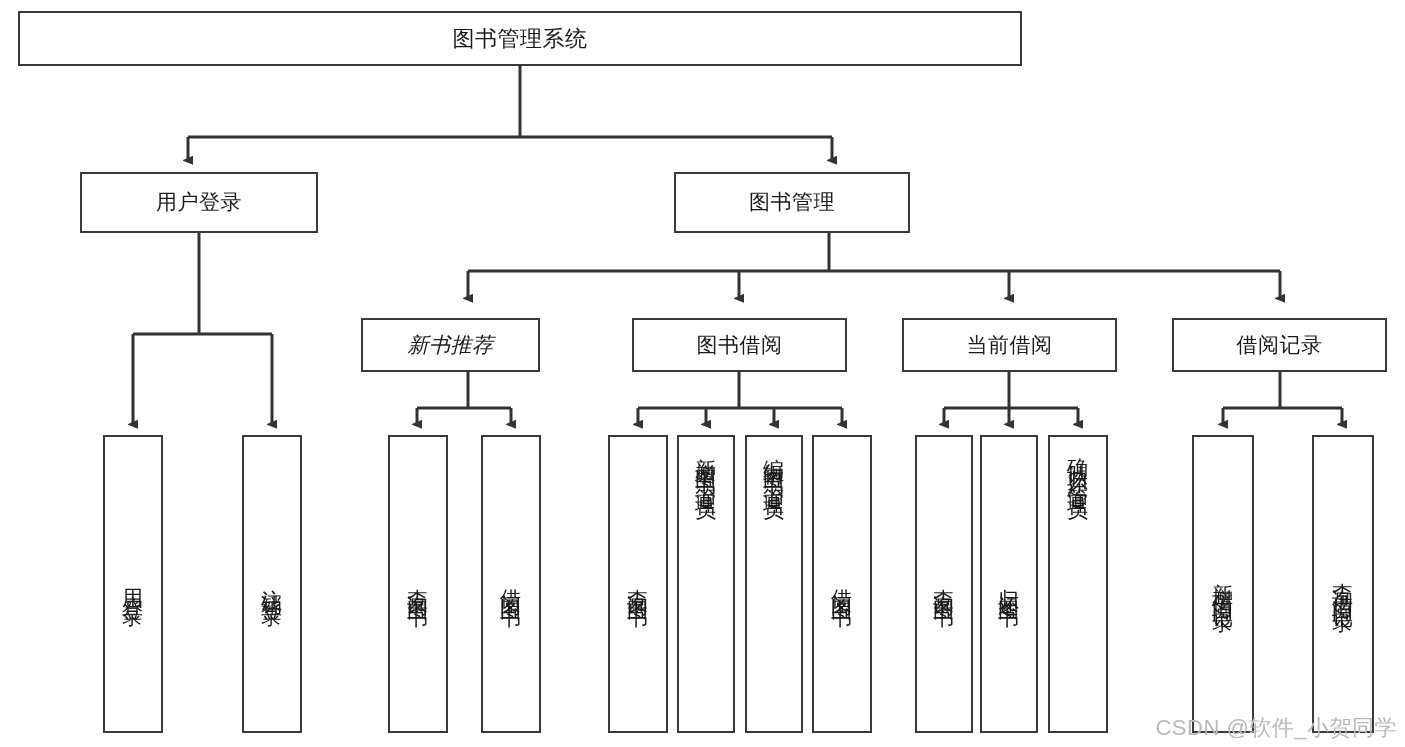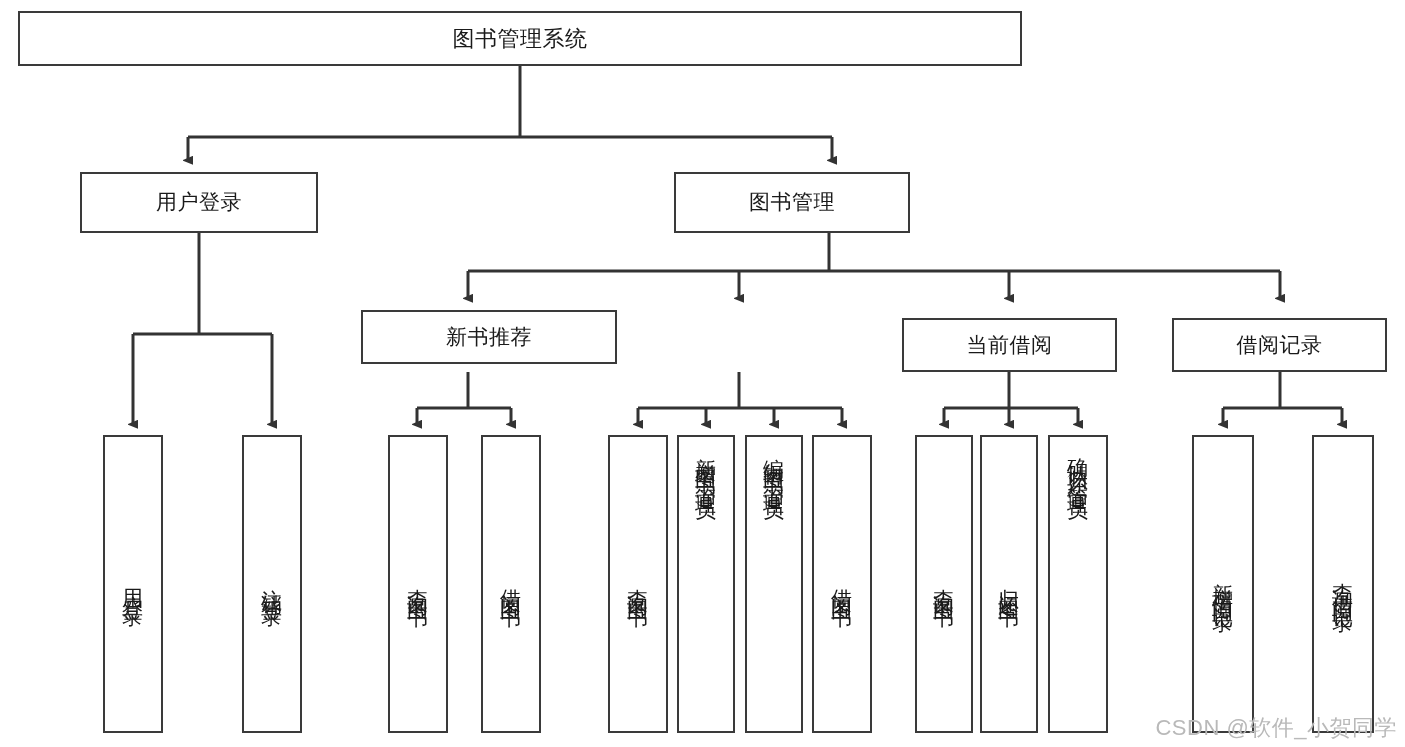--- a/index.html
+++ b/index.html
@@ -142,24 +142,27 @@
   </div>
 
   <div class="node horizontal" style="left:80px; top:172px; width:238px; height:61px;">
     <span class="node-label">用户登录</span>
   </div>
 
   <div class="node horizontal" style="left:674px; top:172px; width:236px; height:61px;">
     <span class="node-label">图书管理</span>
   </div>
 
-  <div class="node horizontal" style="left:361px; top:310px; width:256px; height:54px;">
+  <div class="node horizontal" style="left:361px; top:318px; width:179px; height:54px;font-style:italic;">
     <span class="node-label">新书推荐</span>
   </div>
 
+  <div class="node horizontal" style="left:632px; top:318px; width:215px; height:54px;">
+    <span class="node-label">图书借阅</span>
+  </div>
 
   <div class="node horizontal" style="left:1172px; top:318px; width:215px; height:54px;">
     <span class="node-label">借阅记录</span>
   </div>
 
   <div class="node horizontal" style="left:902px; top:318px; width:215px; height:54px;">
     <span class="node-label">当前借阅</span>
   </div>
 
   <div class="node vertical centered" style="left:103px; top:435px; width:60px; height:298px;">

